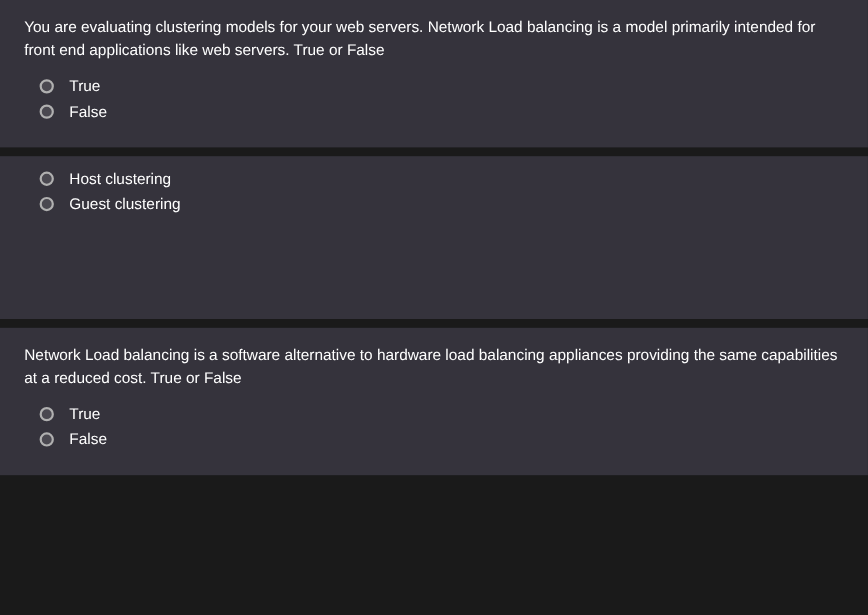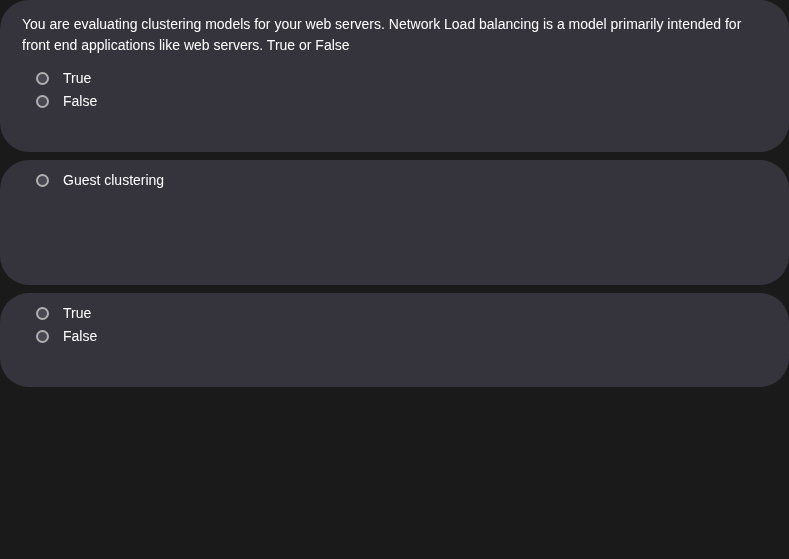--- a/index.html
+++ b/index.html
@@ -9,23 +9,22 @@
     }
     body {
       background: #1a1a1a;
       font-family: Arial, Helvetica, sans-serif;
       font-size: 14px;
       color: #e0e0e0;
       width: 789px;
     }
     .question-block {
       background: #35333c;
-      padding: 12px 22px 36px 22px;
+      padding: 12px 22px 18px 22px;
       margin-bottom: 8px;
-      border-radius: 29px;
     }
     .question-block.middle {
       padding-bottom: 90px;
     }
     .question-text {
       color: #ffffff;
       font-size: 14px;
       line-height: 1.5;
       margin-bottom: 14px;
       padding-top: 2px;
@@ -68,26 +67,31 @@
       <span class="radio"></span>
       <span class="option-label">False</span>
     </div>
   </div>
 </div>
 
 <div class="question-block middle">
   <div class="options">
     <div class="option-row">
       <span class="radio"></span>
+      <span class="option-label">Host clustering</span>
+    </div>
+    <div class="option-row">
+      <span class="radio"></span>
       <span class="option-label">Guest clustering</span>
     </div>
   </div>
 </div>
 
 <div class="question-block">
+  <div class="question-text">Network Load balancing is a software alternative to hardware load balancing appliances providing the same capabilities at a reduced cost. True or False</div>
   <div class="options">
     <div class="option-row">
       <span class="radio"></span>
       <span class="option-label">True</span>
     </div>
     <div class="option-row">
       <span class="radio"></span>
       <span class="option-label">False</span>
     </div>
   </div>

